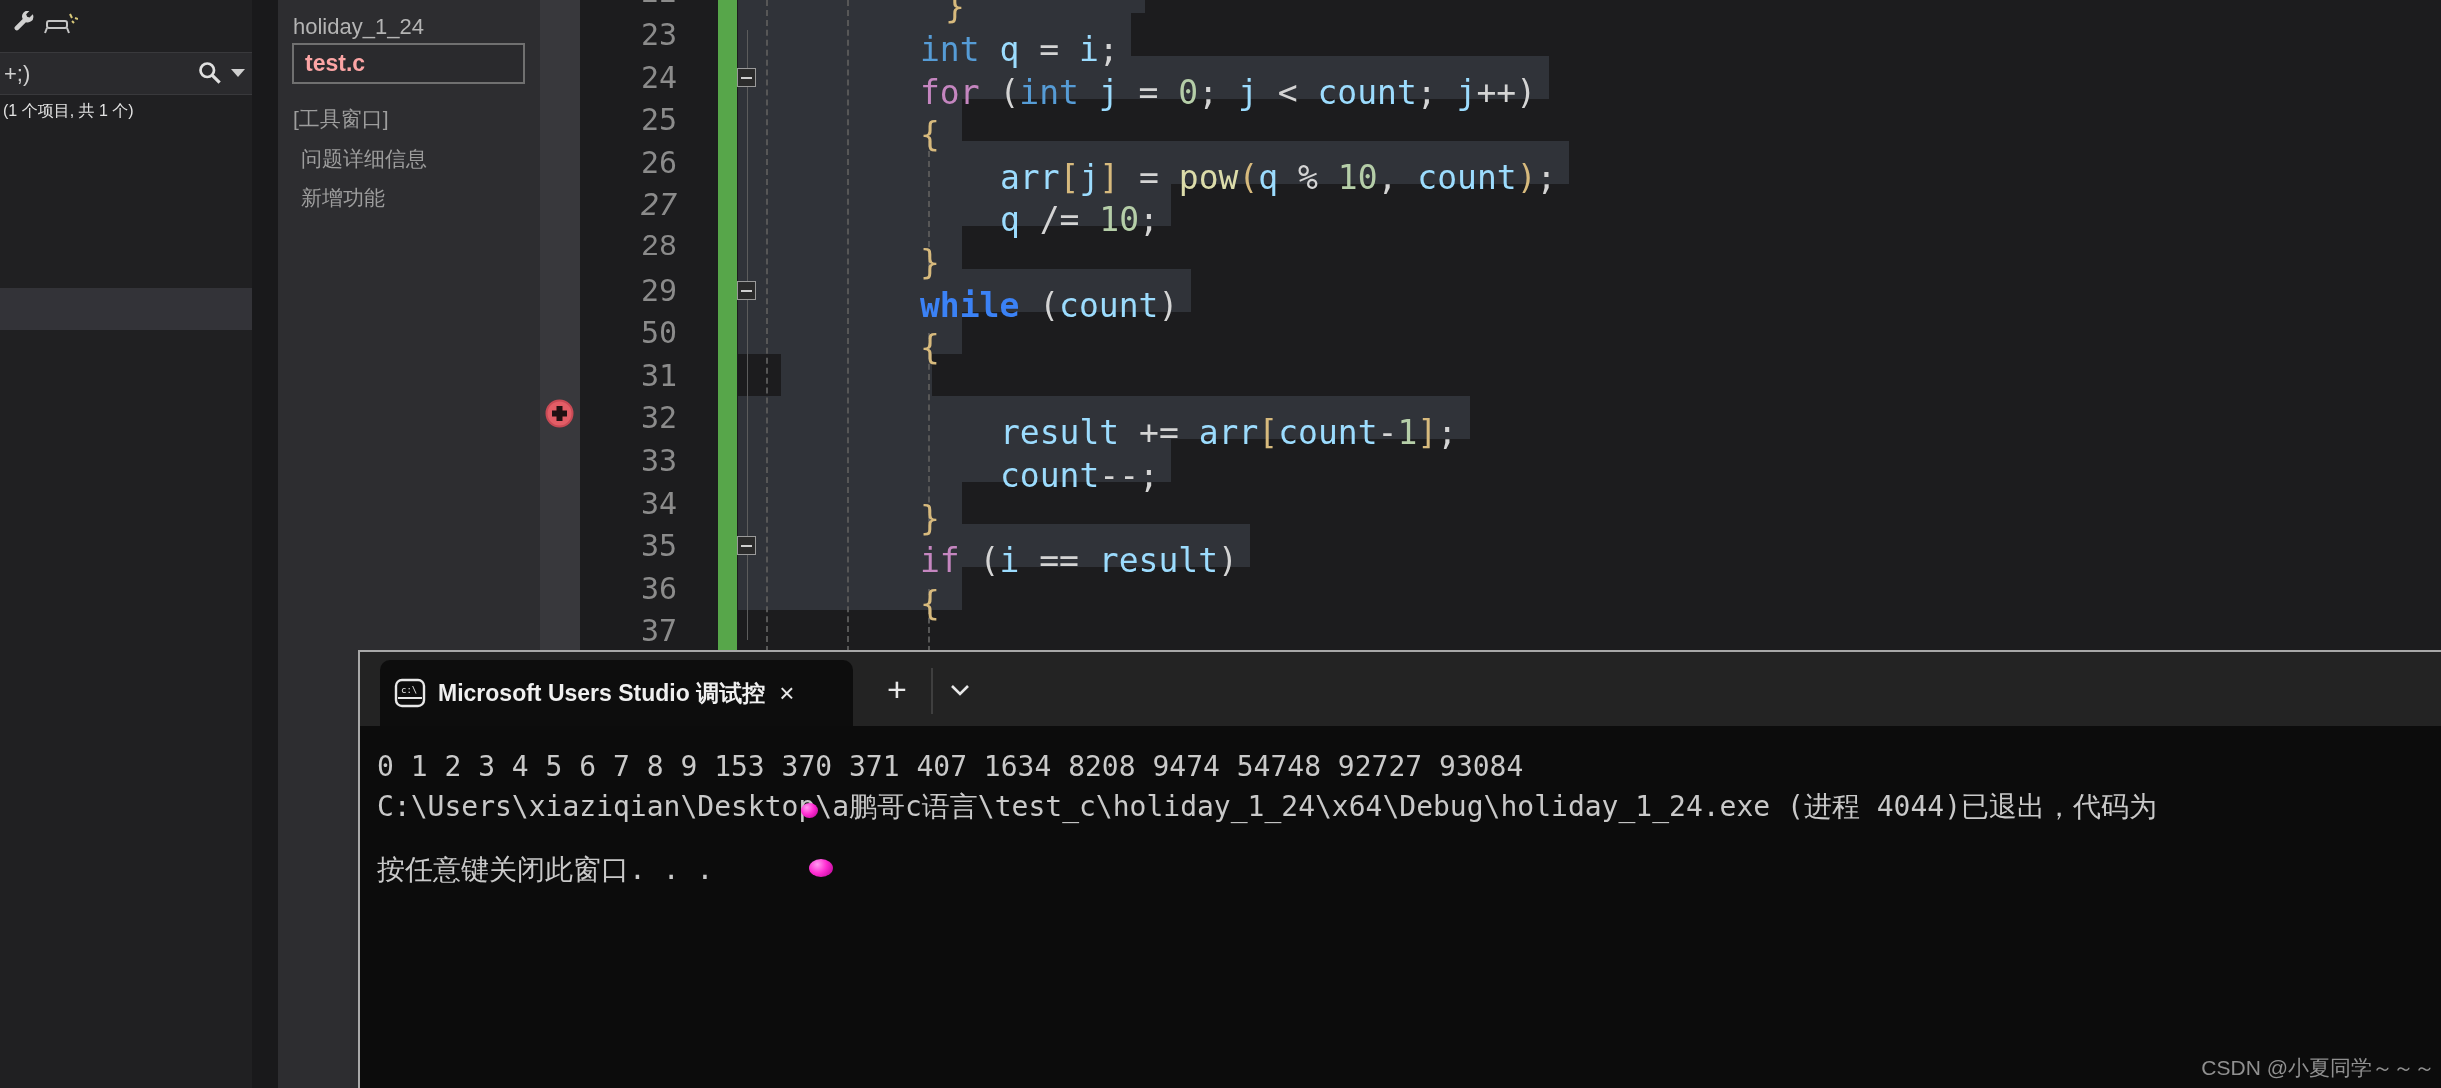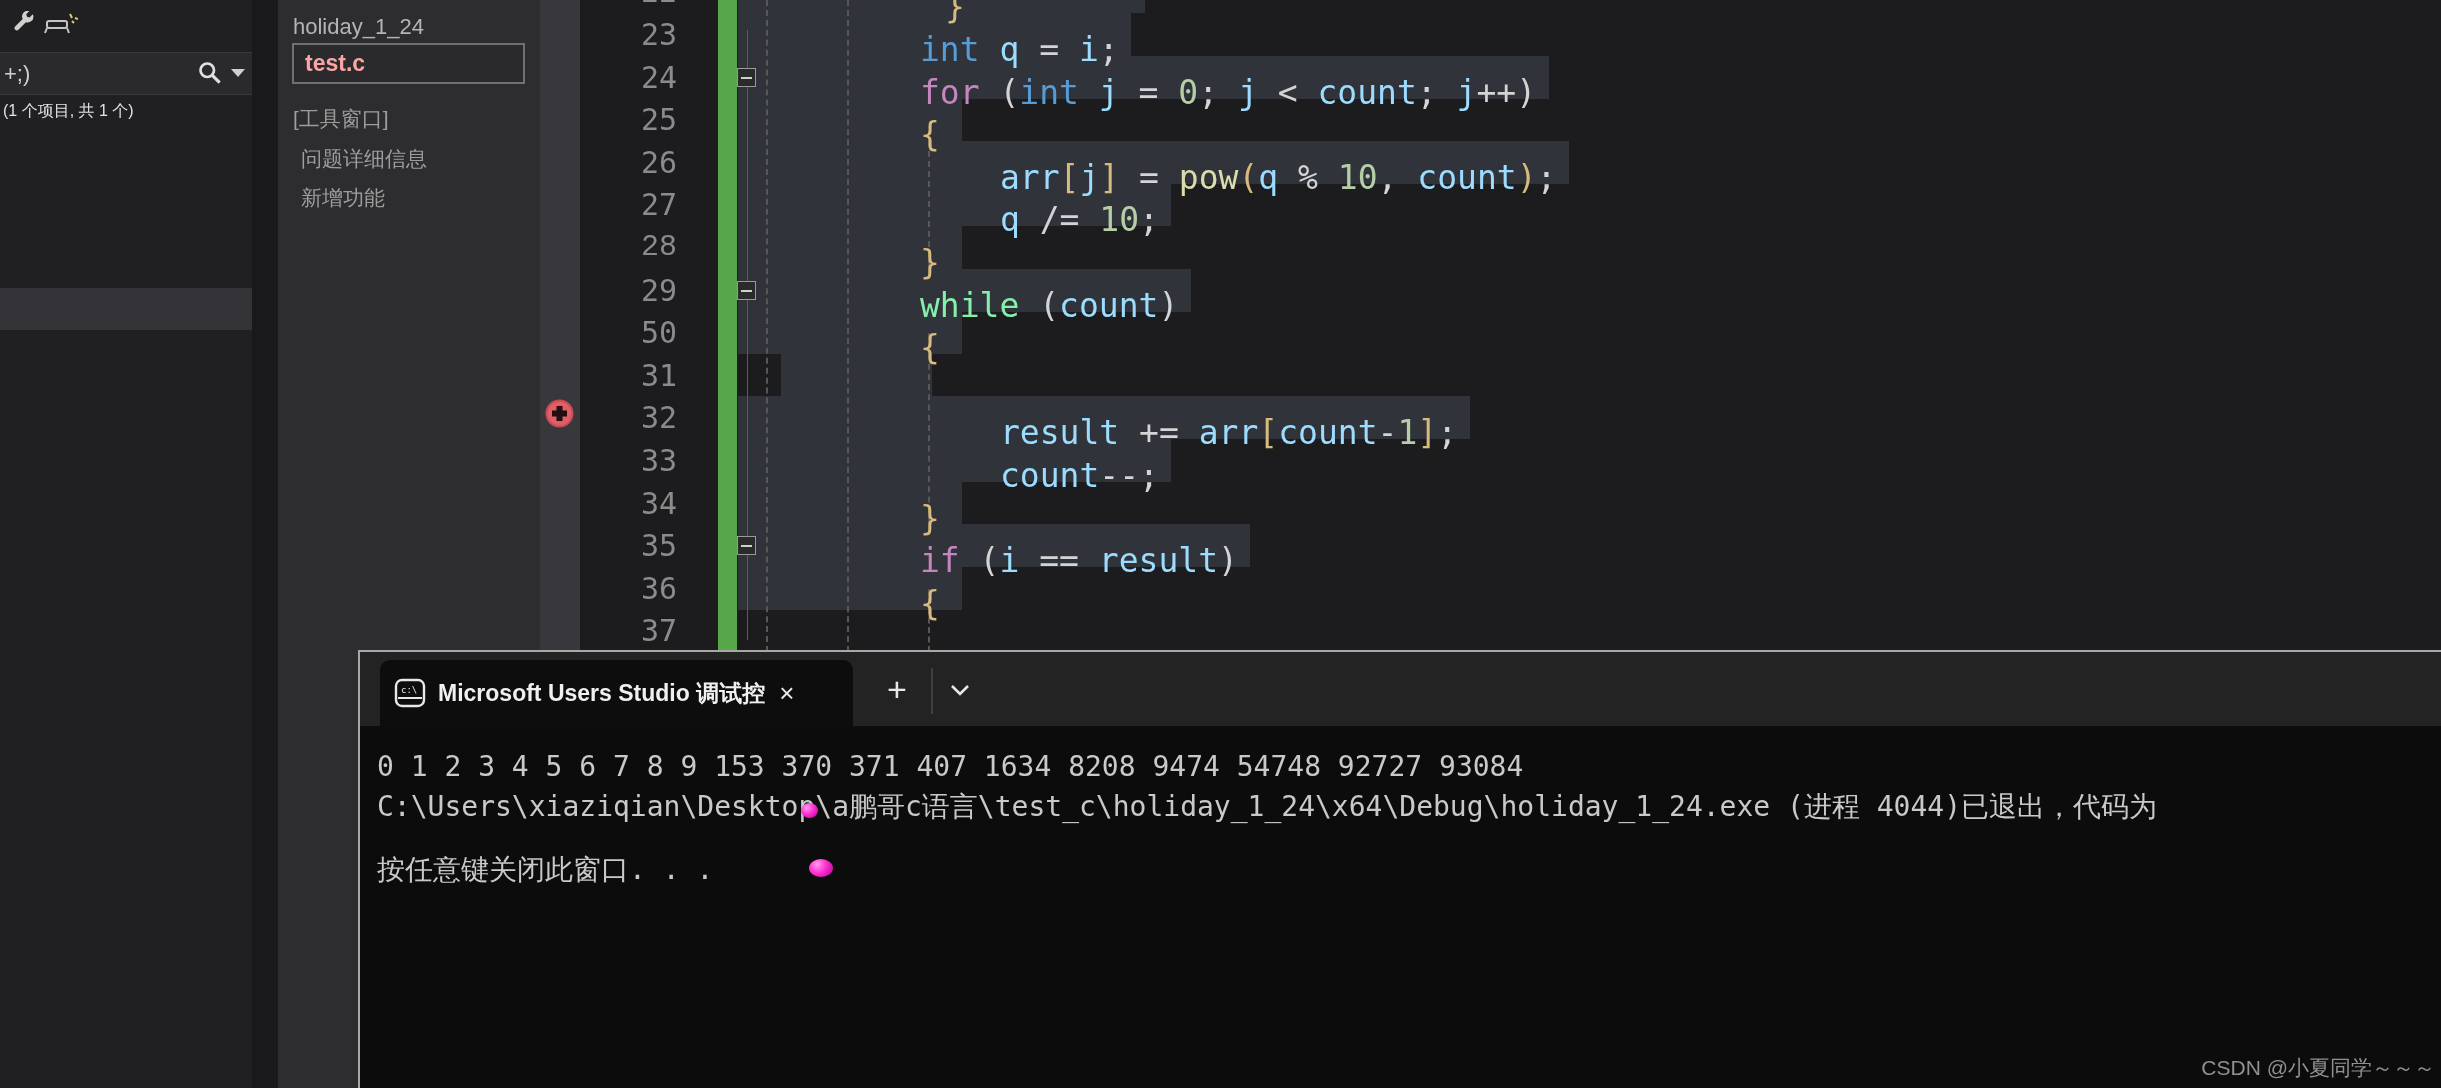--- a/index.html
+++ b/index.html
@@ -136,26 +136,26 @@
         <div class="codeline" style="top: -29.6px; left: 405px;"><span style="color: rgb(215, 186, 125);">}</span></div>
         <div class="lineno" style="top: 13px;">23</div>
         <div class="codeline" style="top: 13px; left: 380px;"><span style="color: rgb(86, 156, 214);">int </span><span style="color: rgb(156, 220, 254);">q</span><span style="color: rgb(212, 212, 212);"> = </span><span style="color: rgb(156, 220, 254);">i</span><span style="color: rgb(212, 212, 212);">;</span></div>
         <div class="lineno" style="top: 55.6px;">24</div>
         <div class="codeline" style="top: 55.6px; left: 380px;"><span style="color: rgb(197, 134, 192);">for</span><span style="color: rgb(212, 212, 212);"> (</span><span style="color: rgb(86, 156, 214);">int </span><span style="color: rgb(156, 220, 254);">j</span><span style="color: rgb(212, 212, 212);"> = </span><span style="color: rgb(181, 206, 168);">0</span><span style="color: rgb(212, 212, 212);">; </span><span style="color: rgb(156, 220, 254);">j</span><span style="color: rgb(212, 212, 212);"> &lt; </span><span style="color: rgb(156, 220, 254);">count</span><span style="color: rgb(212, 212, 212);">; </span><span style="color: rgb(156, 220, 254);">j</span><span style="color: rgb(212, 212, 212);">++)</span></div>
         <div class="foldbox" style="top: 67.6px;"></div>
         <div class="lineno" style="top: 98.2px;">25</div>
         <div class="codeline" style="top: 98.2px; left: 380px;"><span style="color: rgb(215, 186, 125);">{</span></div>
         <div class="lineno" style="top: 140.8px;">26</div>
         <div class="codeline" style="top: 140.8px; left: 460px;"><span style="color: rgb(156, 220, 254);">arr</span><span style="color: rgb(215, 186, 125);">[</span><span style="color: rgb(156, 220, 254);">j</span><span style="color: rgb(215, 186, 125);">]</span><span style="color: rgb(212, 212, 212);"> = </span><span style="color: rgb(220, 220, 170);">pow</span><span style="color: rgb(215, 186, 125);">(</span><span style="color: rgb(156, 220, 254);">q</span><span style="color: rgb(212, 212, 212);"> % </span><span style="color: rgb(181, 206, 168);">10</span><span style="color: rgb(212, 212, 212);">, </span><span style="color: rgb(156, 220, 254);">count</span><span style="color: rgb(215, 186, 125);">)</span><span style="color: rgb(212, 212, 212);">;</span></div>
-        <div class="lineno" style="top: 183.4px;">27</div>
+        <div class="lineno" style="top: 183.4px; font-style: italic;">27</div>
         <div class="codeline" style="top: 183.4px; left: 460px;"><span style="color: rgb(156, 220, 254);">q</span><span style="color: rgb(212, 212, 212);"> /= </span><span style="color: rgb(181, 206, 168);">10</span><span style="color: rgb(212, 212, 212);">;</span></div>
         <div class="lineno" style="top: 226px; font-family: Liberation Mono, monospace;">28</div>
         <div class="codeline" style="top: 226px; left: 380px;"><span style="color: rgb(215, 186, 125);">}</span></div>
         <div class="lineno" style="top: 268.6px;">29</div>
-        <div class="codeline" style="top: 268.6px; left: 380px;"><span style="color: #86efac;">while</span><span style="color: rgb(212, 212, 212);"> (</span><span style="color: rgb(156, 220, 254);">count</span><span style="color: rgb(212, 212, 212);">)</span></div>
+        <div class="codeline" style="top: 268.6px; left: 380px;"><span style="color: #3b82f6; font-weight: bold;">while</span><span style="color: rgb(212, 212, 212);"> (</span><span style="color: rgb(156, 220, 254);">count</span><span style="color: rgb(212, 212, 212);">)</span></div>
         <div class="foldbox" style="top: 280.6px;"></div>
         <div class="lineno" style="top: 311.2px;">50</div>
         <div class="codeline" style="top: 311.2px; left: 380px;"><span style="color: rgb(215, 186, 125);">{</span></div>
         <div class="lineno" style="top: 353.8px;">31</div>
         <div class="codeline" style="top: 353.8px; left: 380px;"></div>
         <div class="lineno" style="top: 396.4px;">32</div>
         <div class="codeline" style="top: 396.4px; left: 460px;"><span style="color: rgb(156, 220, 254);">result</span><span style="color: rgb(212, 212, 212);"> += </span><span style="color: rgb(156, 220, 254);">arr</span><span style="color: rgb(215, 186, 125);">[</span><span style="color: rgb(156, 220, 254);">count</span><span style="color: rgb(212, 212, 212);">-</span><span style="color: rgb(181, 206, 168);">1</span><span style="color: rgb(215, 186, 125);">]</span><span style="color: rgb(212, 212, 212);">;</span></div>
         <div class="lineno" style="top: 439px;">33</div>
         <div class="codeline" style="top: 439px; left: 460px;"><span style="color: rgb(156, 220, 254);">count</span><span style="color: rgb(212, 212, 212);">--;</span></div>
         <div class="lineno" style="top: 481.6px;">34</div>

